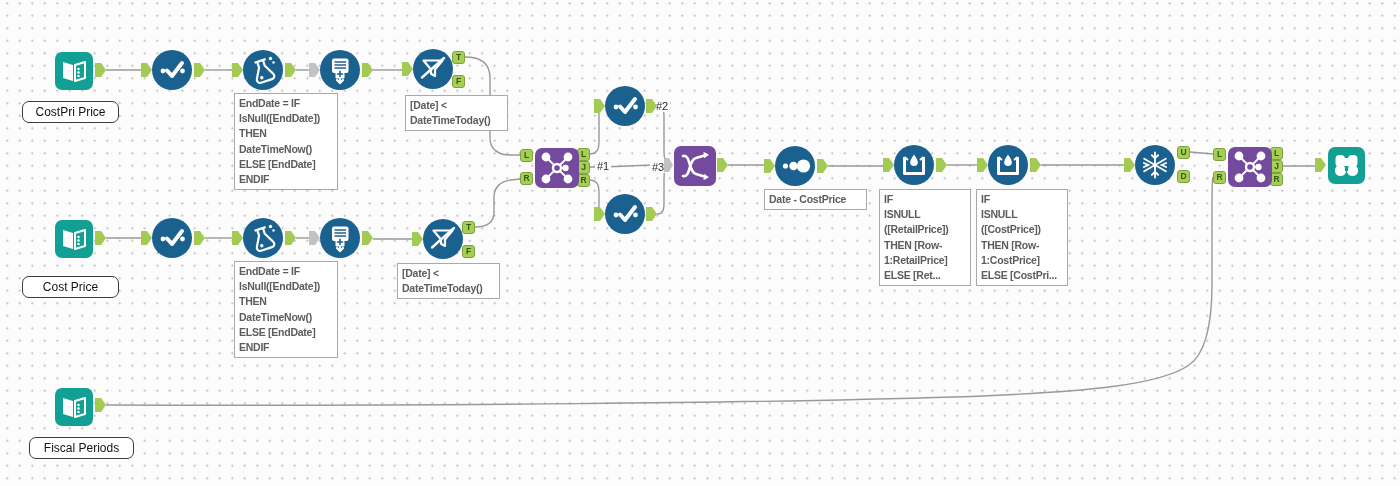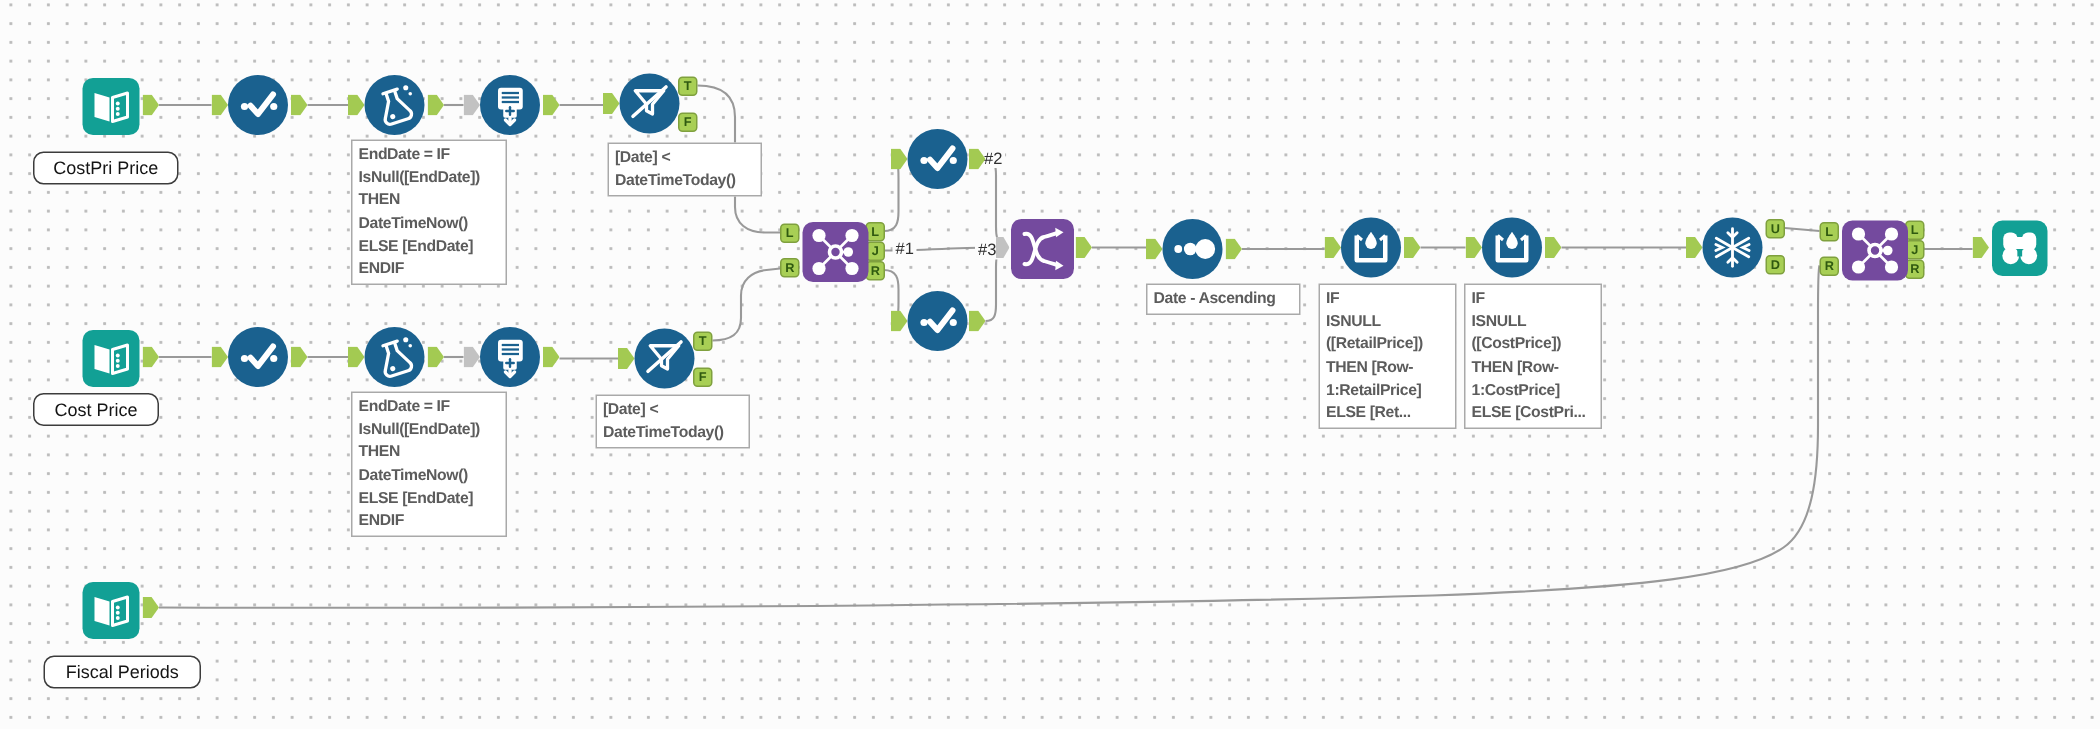--- a/index.html
+++ b/index.html
@@ -196,21 +196,21 @@
   <i class="anch" style="left:412px;top:232px"></i>
   <div class="tool circ" style="left:423px;top:219px">
     <svg viewBox="0 0 40 40" width="40" height="40">
       <path d="M10.5 11.5 H29.5 L22 20.5 V27 L18 24.8 V20.5 Z" fill="none" stroke="#fff" stroke-width="2.2" stroke-linejoin="round"></path>
       <line x1="9" y1="28.5" x2="31" y2="9" stroke="#fff" stroke-width="2.4" stroke-linecap="round"></line>
     </svg>
   </div>
   <div class="albl" style="left:462px;top:221px">T</div>
   <div class="albl" style="left:462px;top:245px">F</div>
 
-  <div class="nameb" style="left:22px;top:262px;width:84px">Cost Price</div>
+  <div class="nameb" style="left:22px;top:276px;width:97px">Cost Price</div>
   <div class="ann" style="left:234px;top:261px;width:104px">EndDate = IF
 IsNull([EndDate])
 THEN
 DateTimeNow()
 ELSE [EndDate]
 ENDIF</div>
   <div class="ann" style="left:397px;top:263px;width:103px">[Date] &lt;
 DateTimeToday()</div>
 
   <div class="tool sq-teal" style="left:55px;top:388px">
@@ -287,21 +287,21 @@
 
   <i class="anch" style="left:764px;top:159px"></i>
   <div class="tool circ" style="left:775px;top:146px">
     <svg viewBox="0 0 40 40" width="40" height="40">
       <circle cx="10.5" cy="20" r="2.6" fill="#fff"></circle>
       <circle cx="18.5" cy="20" r="4.2" fill="#fff"></circle>
       <circle cx="28.5" cy="20" r="6.6" fill="#fff"></circle>
     </svg>
   </div>
   <i class="anch" style="left:817px;top:159px"></i>
-  <div class="ann" style="left:764px;top:189px;width:103px">Date - Ascending</div>
+  <div class="ann" style="left:764px;top:189px;width:103px">Date - CostPrice</div>
 
   <i class="anch" style="left:883px;top:158px"></i>
   <div class="tool circ" style="left:894px;top:145px">
     <svg viewBox="0 0 40 40" width="40" height="40">
       <path d="M10.5 12 V28.5 H29.5 V12" fill="none" stroke="#fff" stroke-width="3" stroke-linejoin="round"></path>
       <path d="M10.5 12 L14 15 M29.5 12 L26 15" stroke="#fff" stroke-width="2" fill="none"></path>
       <path d="M20 9.5 C17.6 13 16.2 15.2 16.2 17.2 A3.8 3.8 0 0 0 23.8 17.2 C23.8 15.2 22.4 13 20 9.5 Z" fill="#fff"></path>
     </svg>
   </div>
   <i class="anch" style="left:936px;top:158px"></i>

